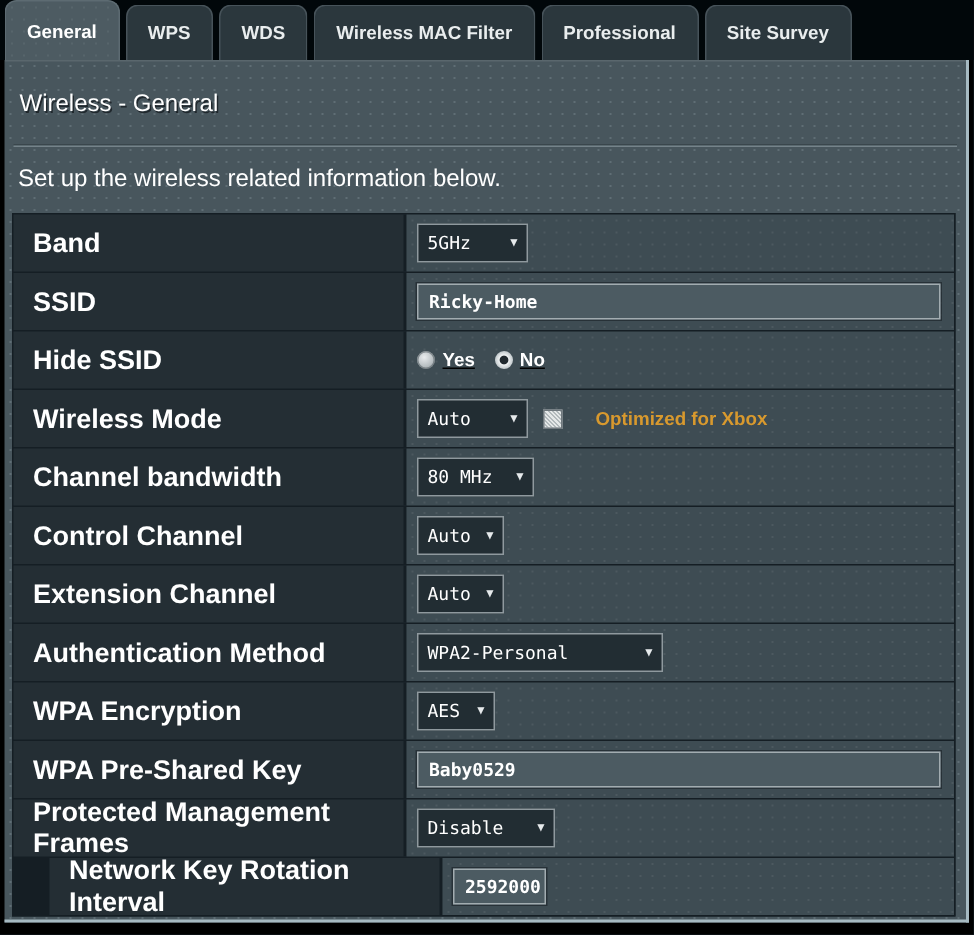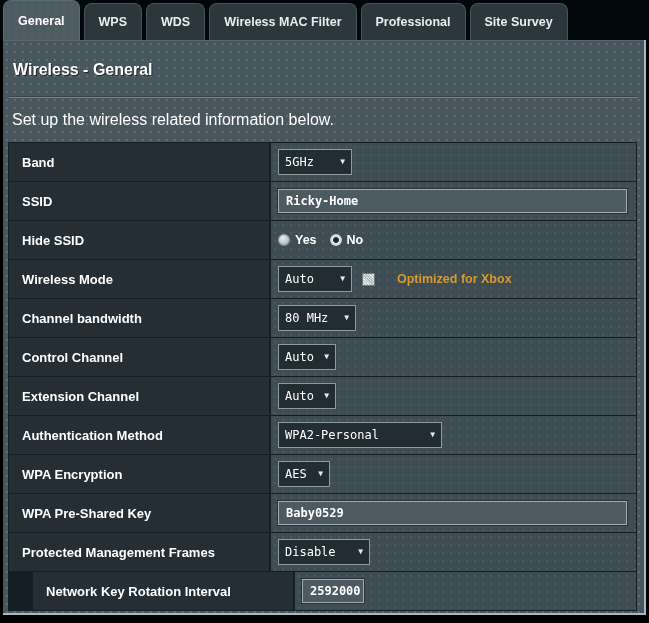--- a/index.html
+++ b/index.html
@@ -33,39 +33,39 @@
     position:absolute;top:40px;left:3px;width:641px;height:573px;
     box-sizing:content-box;
     background-color:#48565d;
     background-image:radial-gradient(rgba(130,145,153,0.40) 1px, rgba(0,0,0,0) 1px);
     background-size:8px 8px;
     border-right:2px solid #a6bac2;border-bottom:2px solid #a6bac2;
     box-shadow:inset 0 1px 0 rgba(255,255,255,0.10);
   }
 
   .page-title{
-    padding:21px 0 0 10px;color:#fff;font-size:16px;font-weight:bold;
+    padding:21px 0 0 10px;color:#fff;font-size:16px;font-weight:normal;
     text-shadow:1px 1px 0 rgba(10,16,20,0.65);
   }
   .title-sep{
     margin:17px 6px 0 6px;height:0;
     border-top:1px solid #3a464c;border-bottom:1px solid #71808 7;
     border-bottom:1px solid #75838a;
   }
   .page-desc{padding:13px 10px 13px 9px;color:#fff;font-size:16px;}
 
   
   .ftable{
     margin:0 7px 0 5px;border:1px solid #151e24;background:#151e24;
   }
   .frow{display:flex;height:38px;border-bottom:1px solid #151e24;}
   .frow:last-child{border-bottom:none;margin-left:24px;}
   .cell-label{
     width:262px;flex:0 0 262px;box-sizing:border-box;background:#242e34;
-    color:#fff;font-size:13px;font-weight:bold;display:flex;align-items:center;
+    color:#fff;font-size:18px;font-weight:bold;display:flex;align-items:center;
     padding-left:13px;border-right:2px solid #151e24;
   }
   .cell-value{
     flex:1;display:flex;align-items:center;background-color:#3e4c53;
     background-image:radial-gradient(rgba(255,255,255,0.07) 1px, rgba(0,0,0,0) 1px);
     background-size:8px 8px;padding-left:7px;box-sizing:border-box;
   }
 
   
   .select{
@@ -81,21 +81,21 @@
   .tinput{
     height:24px;box-sizing:border-box;background:#4c5b62;
     border:1px solid #a2acb0;box-shadow:0 0 0 1px rgba(20,28,33,0.55);
     color:#fff;font-family:"DejaVu Sans Mono", monospace;font-size:12px;
     font-weight:bold;display:flex;align-items:center;padding:4px 7px;
     cursor:text;white-space:nowrap;overflow:hidden;
   }
   .tinput.grow{flex:1;margin-right:9px;}
   .tinput.w62{width:62px;}
 
-  .radio{display:flex;align-items:center;margin-right:13px;cursor:pointer;}
+  .radio{display:flex;align-items:center;margin-right:13px;cursor:pointer;text-decoration:underline;}
   .rb{width:12px;height:12px;border-radius:50%;flex:0 0 12px;}
   .rb.unsel{
     background:radial-gradient(circle at 40% 35%, #e9ecee 0%, #b9c0c3 55%, #848d91 100%);
     box-shadow:inset 0 0 0 1px rgba(90,100,105,0.6);
   }
   .rb.sel{
     background:radial-gradient(circle at 50% 50%, #20292e 0%, #20292e 30%, #eef1f2 38%, #c3cacd 68%, #7d878c 100%);
   }
   .rlabel{color:#fff;font-size:12.5px;font-weight:bold;margin-left:5px;}
 

